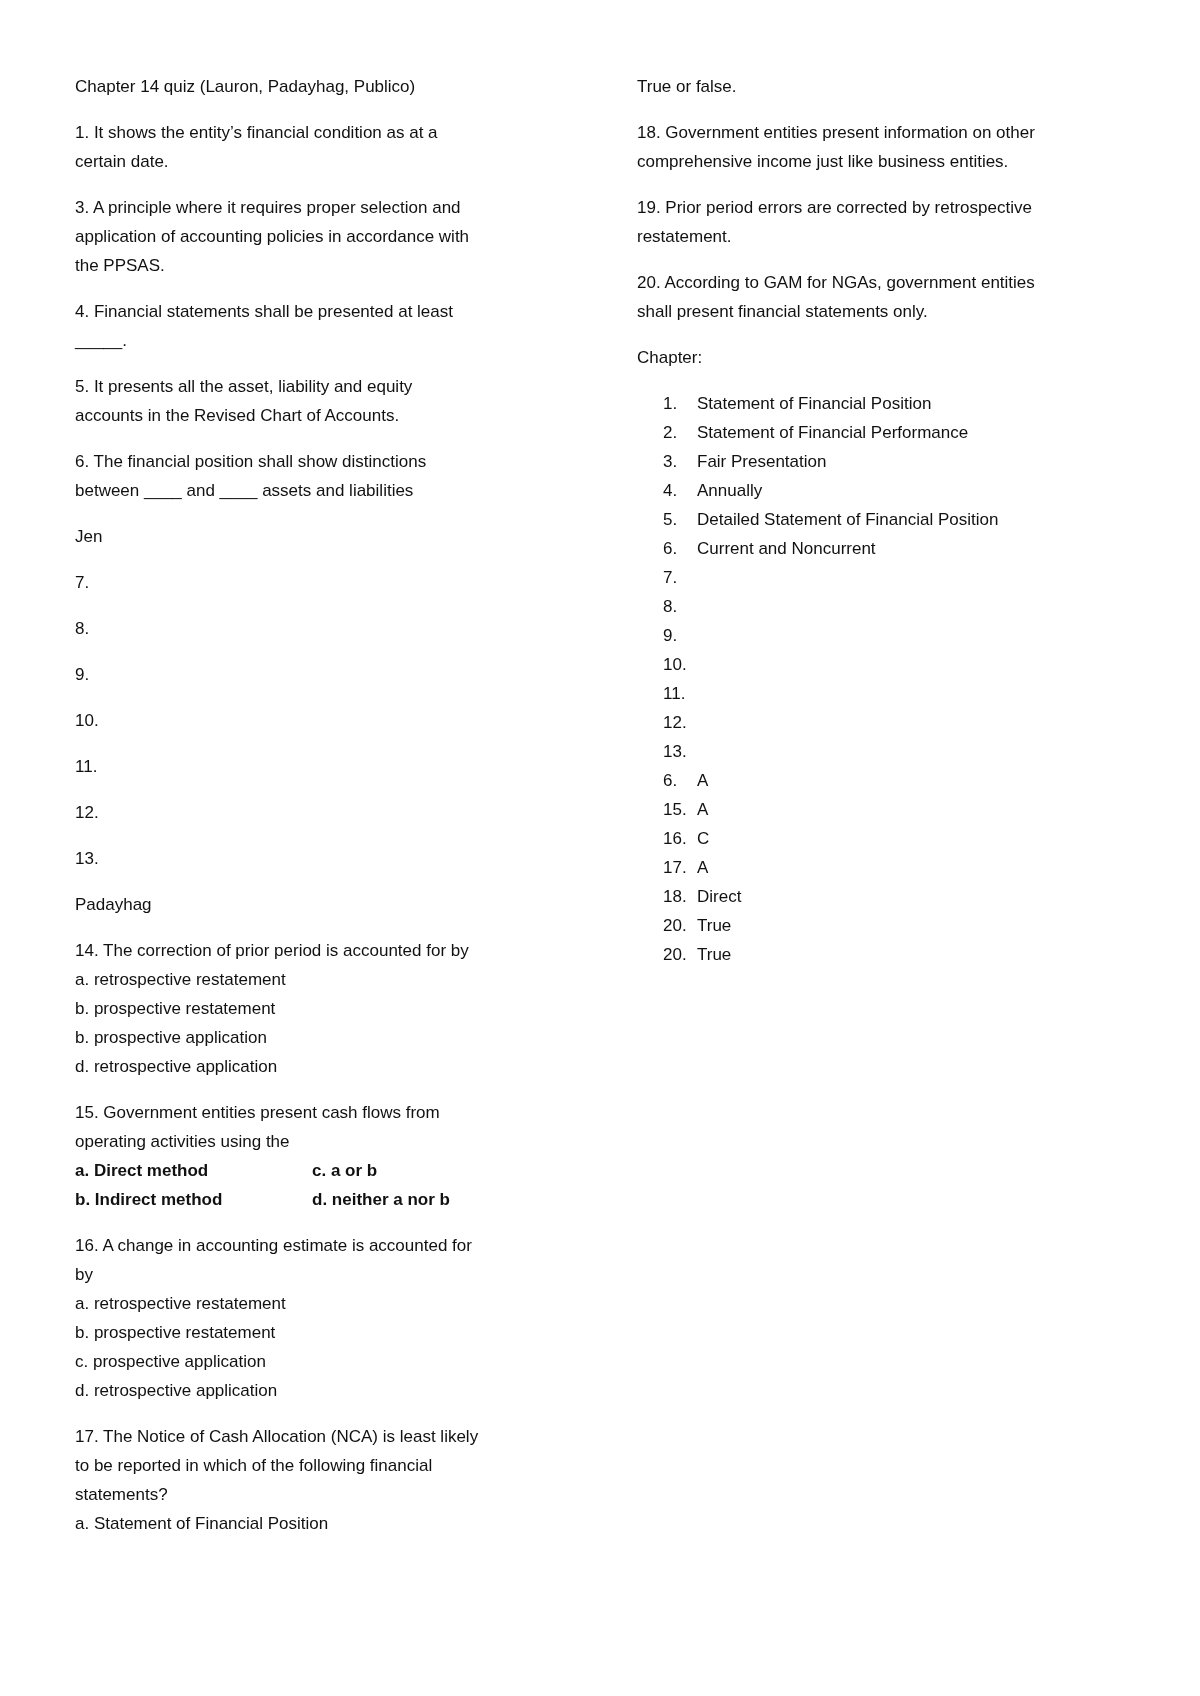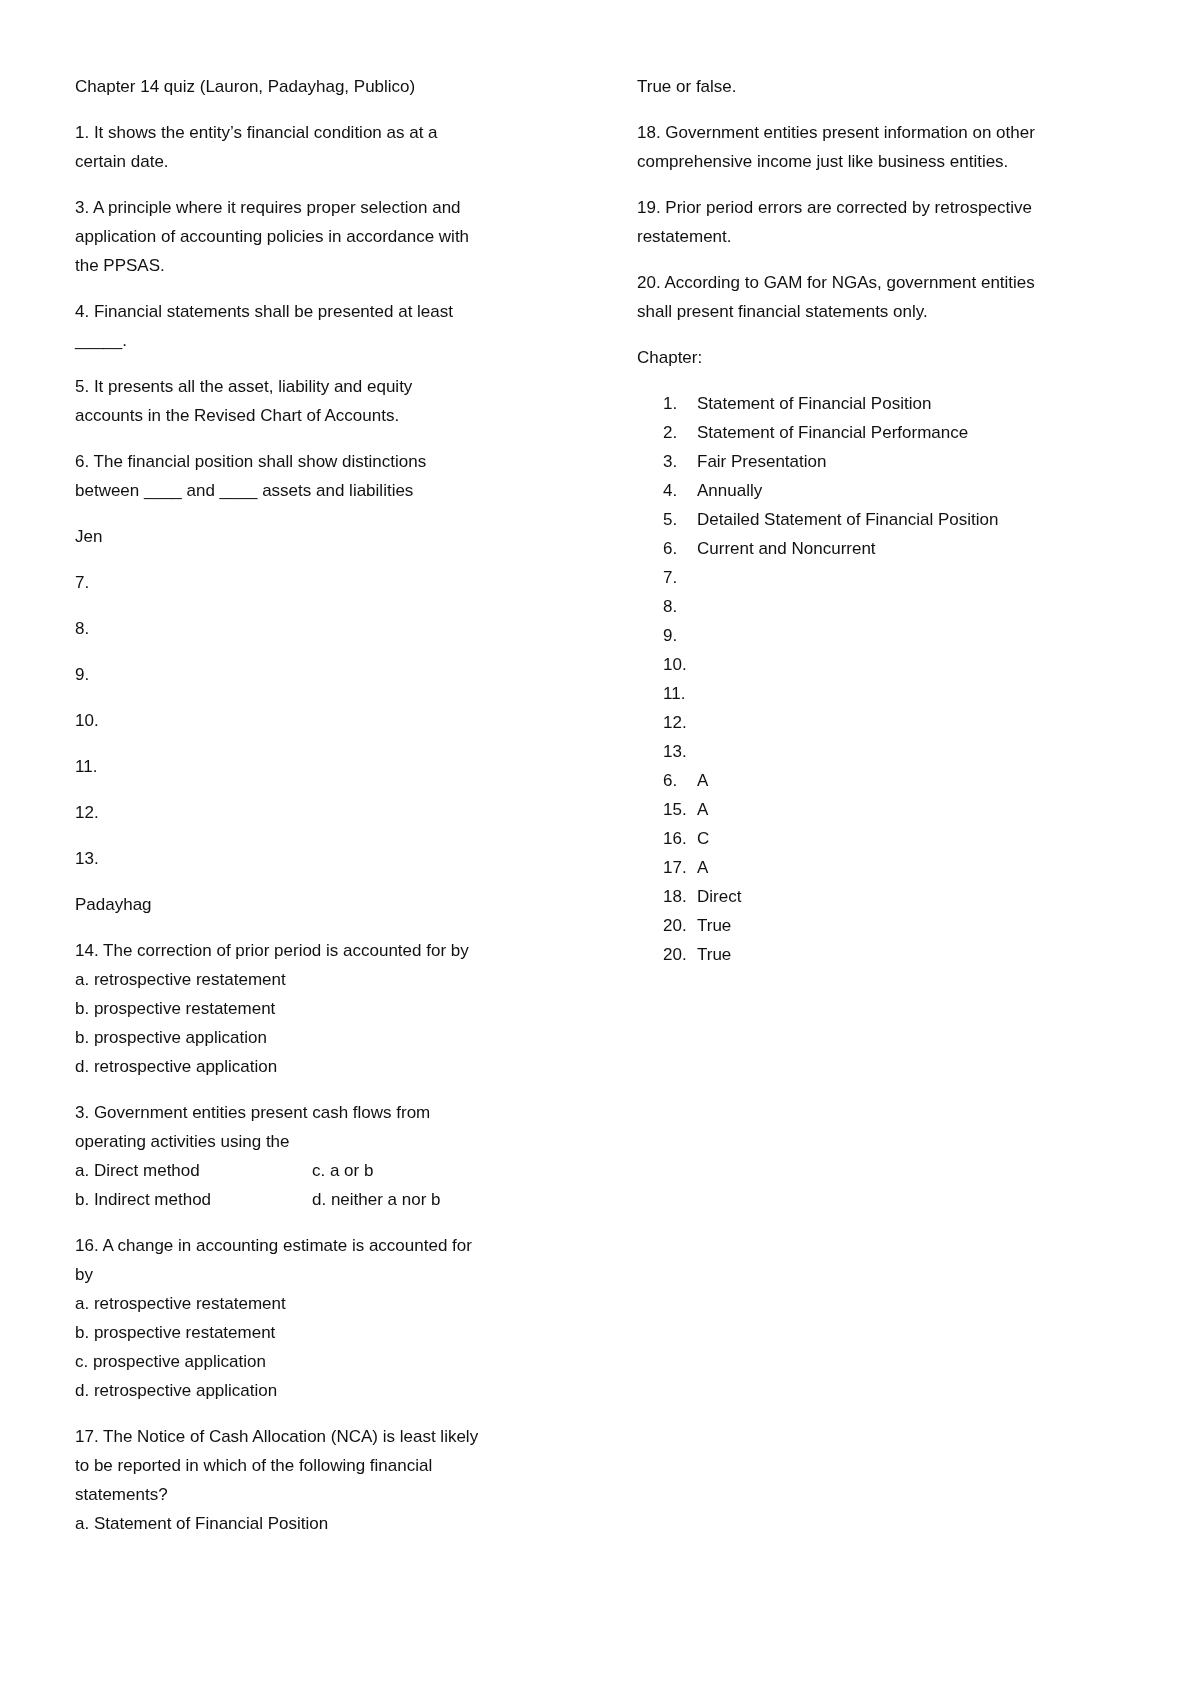--- a/index.html
+++ b/index.html
@@ -26,21 +26,21 @@
   .col-right { left: 637px; width: 540px; }
   .para {
     white-space: pre-line;
     margin: 0 0 17px 0;
   }
   .opt-grid {
     display: grid;
     grid-template-columns: 237px auto;
     margin: 0 0 17px 0;
   }
-  .opt-grid .cell { line-height: 29px; }
+  .opt-grid .cell { line-height: 29px; font-weight: bold; }
   .answers-list { margin-left: 26px; }
   .ans-row {
     display: grid;
     grid-template-columns: 34px auto;
   }
   .ans-row span { line-height: 29px; }
 </style>
 </head>
 <body>
 
@@ -66,21 +66,21 @@
     <p class="para">10.</p>
     <p class="para">11.</p>
     <p class="para">12.</p>
     <p class="para">13.</p>
     <p class="para">Padayhag</p>
     <p class="para">14. The correction of prior period is accounted for by
 a. retrospective restatement
 b. prospective restatement
 b. prospective application
 d. retrospective application</p>
-    <p class="para" style="margin-bottom:0;">3. Government entities present cash flows from
+    <p class="para" style="margin-bottom:0;">15. Government entities present cash flows from
 operating activities using the</p>
     <div class="opt-grid">
       <span class="cell">a. Direct method</span>
       <span class="cell">c. a or b</span>
       <span class="cell">b. Indirect method</span>
       <span class="cell">d. neither a nor b</span>
     </div>
     <p class="para">16. A change in accounting estimate is accounted for
 by
 a. retrospective restatement

